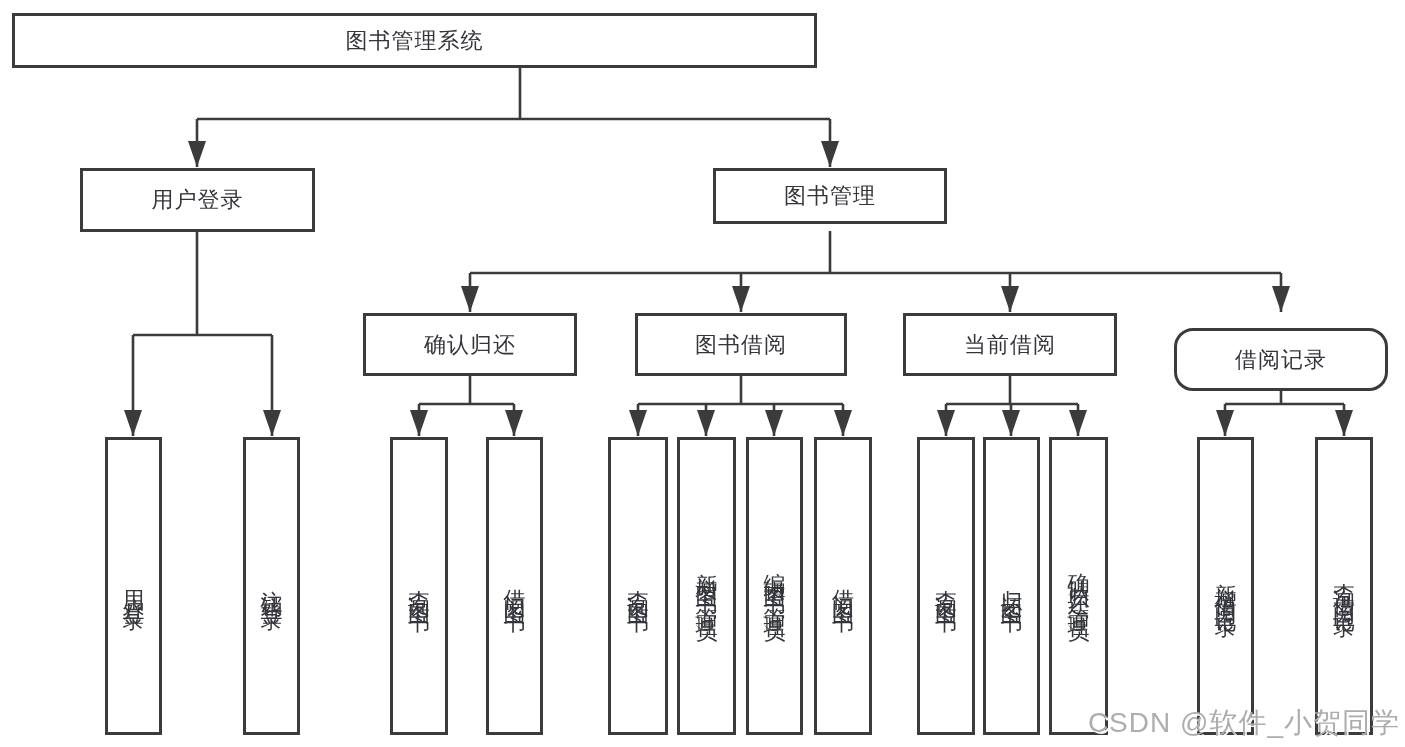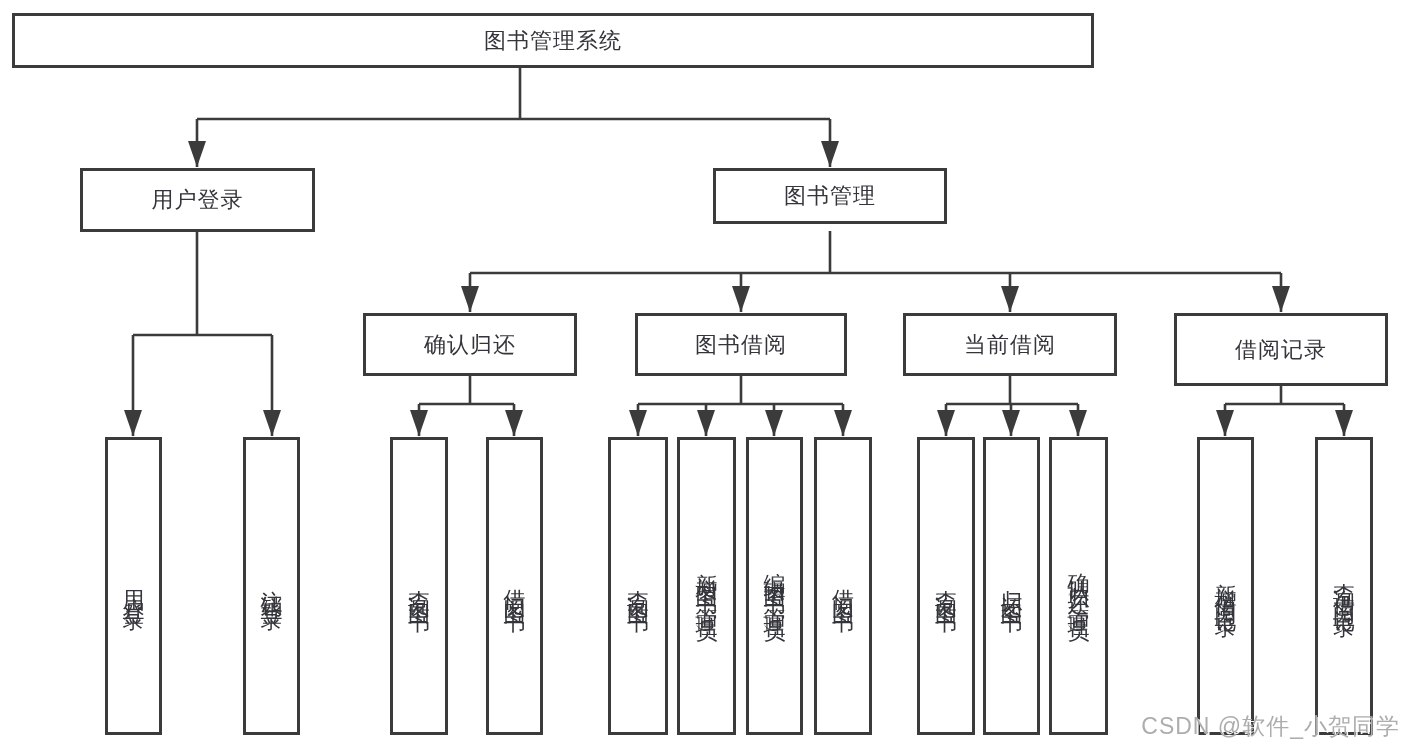--- a/index.html
+++ b/index.html
@@ -35,49 +35,49 @@
     z-index: 2;
   }
   .leaf span {
     writing-mode: vertical-rl;
     text-orientation: mixed;
     letter-spacing: 7px;
     line-height: 1.1;
     white-space: nowrap;
   }
   
-  .n-root  { left: 12px;  top: 13px;  width: 1082px; height: 55px; text-align: center; }
+  .n-root  { left: 12px;  top: 13px;  width: 805px; height: 55px; text-align: center; }
   
   .n-user-login      { left: 80px;  top: 168px; width: 235px; height: 64px; }
   .n-book-management { left: 713px; top: 168px; width: 234px; height: 56px; }
   
   .n-new-book   { left: 363px;  top: 313px; width: 214px; height: 63px; }
   .n-book-borrow{ left: 635px;  top: 313px; width: 212px; height: 63px; }
   .n-cur-borrow { left: 903px;  top: 313px; width: 214px; height: 63px; align-items: center; }
-  .n-borrow-rec { left: 1174px; top: 313px; width: 214px; height: 73px; }
+  .n-borrow-rec { left: 1174px; top: 328px; width: 214px; height: 63px; border-radius: 19px; }
   
   .leaf { top: 437px; height: 298px; }
   .l0  { left: 105px;  width: 57px; }
   .l1  { left: 243px;  width: 57px; }
   .l2  { left: 390px;  width: 58px; }
   .l3  { left: 486px;  width: 57px; }
   .l4  { left: 608px;  width: 60px; }
   .l5  { left: 677px;  width: 59px; }
   .l6  { left: 746px;  width: 57px; }
   .l7  { left: 814px;  width: 58px; }
   .l8  { left: 917px;  width: 58px; }
   .l9  { left: 983px;  width: 57px; }
   .l10 { left: 1049px; width: 59px; }
   .l11 { left: 1197px; width: 57px; }
   .l12 { left: 1315px; width: 58px; }
   .watermark {
     position: absolute;
     right: 5px;
     bottom: 5px;
-    font-size: 23px;
+    font-size: 28px;
     color: #adadad;
     text-shadow: 2px 2px 0 rgba(255,255,255,0.95);
     z-index: 5;
     letter-spacing: 1px;
   }
 </style>
 </head>
 <body>
 
 <div class="stage">

